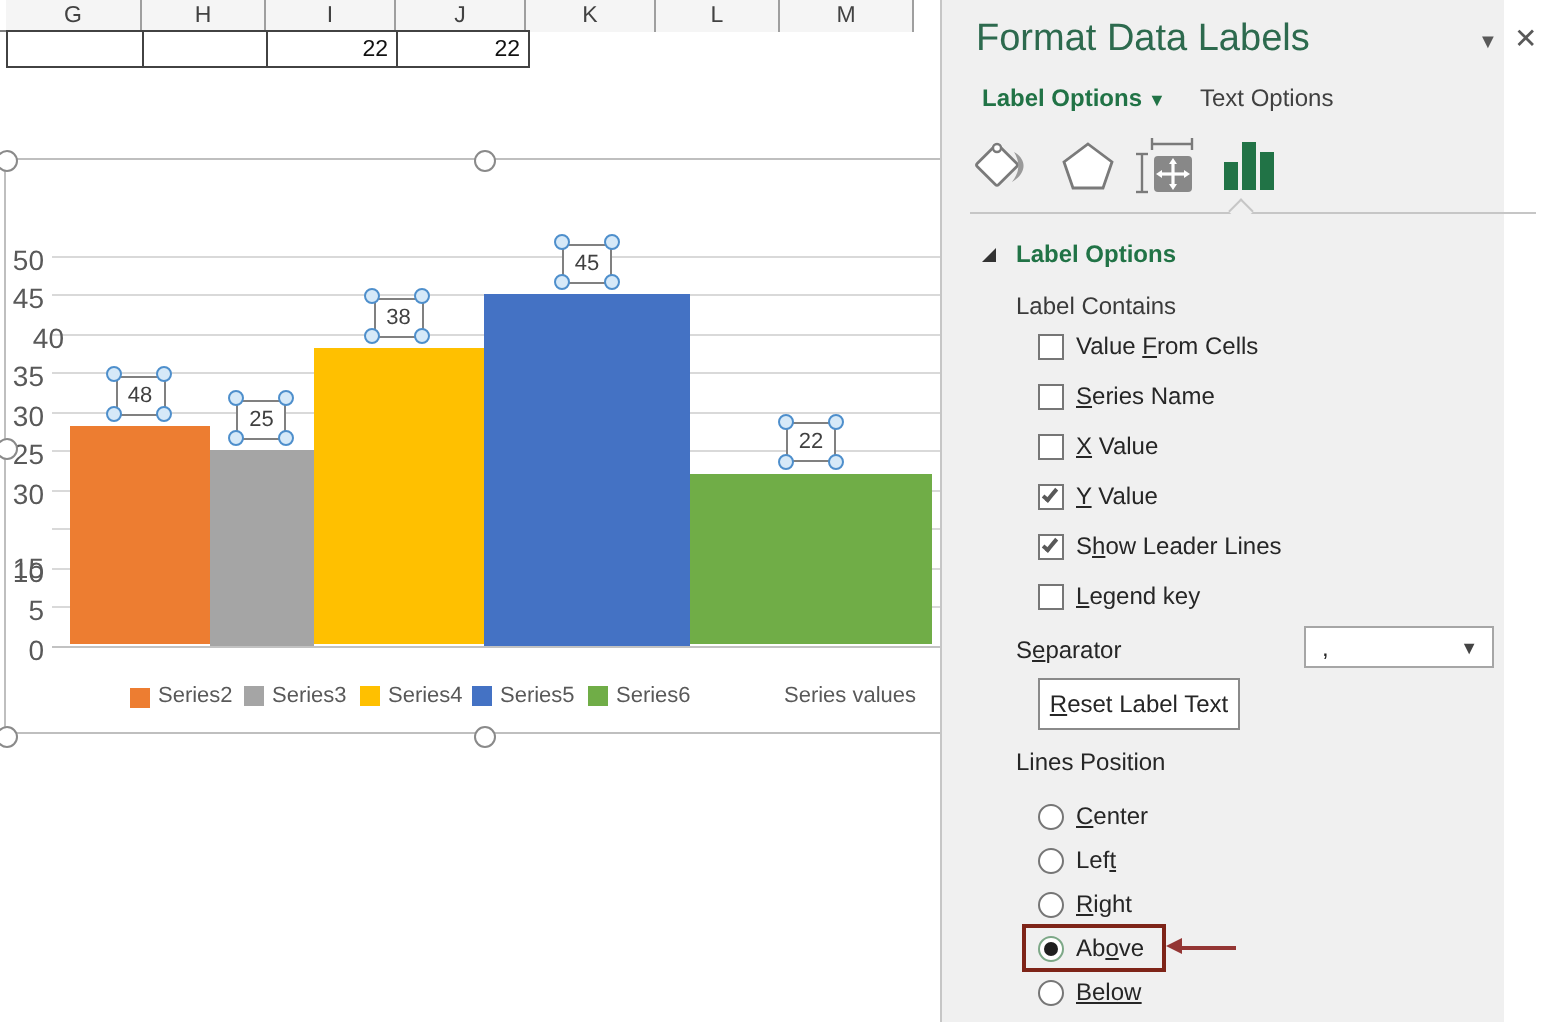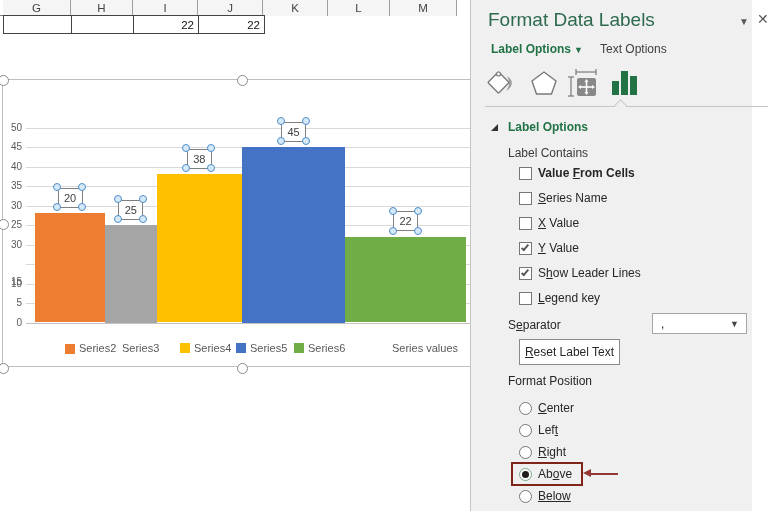--- a/index.html
+++ b/index.html
@@ -18,21 +18,21 @@
     display:flex; align-items:center; justify-content:flex-end; padding-right:4px; }
   .cell:last-child { border-right:none; }
 
   
   #chart-frame { position:absolute; left:2px; top:79px; width:478px; height:288px;
     background:#fff; border:1px solid #bfbfbf; }
   #chart-title { position:absolute; left:0; top:12px; width:478px; text-align:center;
     font-size:15px; color:#595959; }
   .gridline { position:absolute; left:23px; width:445px; height:1px; background:#d9d9d9; }
   .gridline.axis { background:#c2c2c2; }
-  .ytick { position:absolute; width:18px; text-align:right; font-size:10px; color:#595959; }
+  .ytick { position:absolute; width:18px; text-align:right; font-size:14px; color:#595959; }
   .bar { position:absolute; }
   .dlabel-box { position:absolute; border:1px solid #808080; background:#fff;
     font-size:11px; color:#404040; display:flex; align-items:center; justify-content:center; }
   .dl-handle { position:absolute; width:8px; height:8px; border-radius:50%;
     background:#d6e9f8; border:1px solid #4e8fcc; }
   .frame-handle { position:absolute; width:11px; height:11px; border-radius:50%;
     background:#fff; border:1px solid #8a8a8a; z-index:5; }
   .legend-item { position:absolute; height:12px; display:flex; align-items:center; font-size:11px; color:#595959; }
   .legend-swatch { width:10px; height:10px; margin-right:4px; }
 
@@ -114,31 +114,31 @@
       <div class="ytick" style="left: 1px; top: 196px;">15</div>
       <div class="gridline" style="top: 164.5px;"></div>
       <div class="ytick" style="left: 1px; top: 158.5px;">30</div>
       <div class="gridline" style="top: 145px;"></div>
       <div class="ytick" style="left: 1px; top: 139px;">25</div>
       <div class="gridline" style="top: 125.5px;"></div>
       <div class="ytick" style="left: 1px; top: 119.5px;">30</div>
       <div class="gridline" style="top: 106px;"></div>
       <div class="ytick" style="left: 1px; top: 100px;">35</div>
       <div class="gridline" style="top: 86.5px;"></div>
-      <div class="ytick" style="left: 1px; top: 80.5px;">40</div>
+      <div class="ytick" style="left: 11px; top: 80.5px;">40</div>
       <div class="gridline" style="top: 67px;"></div>
       <div class="ytick" style="left: 1px; top: 61px;">45</div>
       <div class="gridline" style="top: 47.5px;"></div>
       <div class="ytick" style="left: 1px; top: 41.5px;">50</div>
       <div class="bar" style="left: 32px; width: 70px; top: 133.3px; height: 109.2px; background: rgb(237, 125, 49);"></div>
       <div class="bar" style="left: 102px; width: 51.5px; top: 145px; height: 97.5px; background: rgb(165, 165, 165);"></div>
       <div class="bar" style="left: 153.5px; width: 85.5px; top: 94.3px; height: 148.2px; background: rgb(255, 192, 0);"></div>
       <div class="bar" style="left: 239px; width: 103px; top: 67px; height: 175.5px; background: rgb(68, 114, 196);"></div>
       <div class="bar" style="left: 342px; width: 121px; top: 156.7px; height: 85.8px; background: rgb(112, 173, 71);"></div>
-      <div class="dlabel-box" style="left: 54.5px; top: 107.8px; width: 25px; height: 20px;">20</div>
+      <div class="dlabel-box" style="left: 54.5px; top: 107.8px; width: 25px; height: 20px;">48</div>
       <div class="dl-handle" style="left: 50px; top: 103.3px;"></div>
       <div class="dl-handle" style="left: 75px; top: 103.3px;"></div>
       <div class="dl-handle" style="left: 50px; top: 123.3px;"></div>
       <div class="dl-handle" style="left: 75px; top: 123.3px;"></div>
       <div class="dlabel-box" style="left: 115.25px; top: 119.5px; width: 25px; height: 20px;">25</div>
       <div class="dl-handle" style="left: 110.75px; top: 115px;"></div>
       <div class="dl-handle" style="left: 135.75px; top: 115px;"></div>
       <div class="dl-handle" style="left: 110.75px; top: 135px;"></div>
       <div class="dl-handle" style="left: 135.75px; top: 135px;"></div>
       <div class="dlabel-box" style="left: 183.75px; top: 68.8px; width: 25px; height: 20px;">38</div>
@@ -155,21 +155,21 @@
       <div class="dl-handle" style="left: 385.5px; top: 126.7px;"></div>
       <div class="dl-handle" style="left: 410.5px; top: 126.7px;"></div>
       <div class="dl-handle" style="left: 385.5px; top: 146.7px;"></div>
       <div class="dl-handle" style="left: 410.5px; top: 146.7px;"></div>
     </div>
   <div id="legend">
       <div class="legend-item" style="left: 62px; top: 262px; align-items: flex-end;">
         <span class="legend-swatch" style="background: rgb(237, 125, 49);"></span>
         <span>Series2</span>
       </div>
-      <div class="legend-item" style="left: 119px; top: 262px; flex-direction: column;">
+      <div class="legend-item" style="left: 119px; top: 262px;">
         <span class="legend-swatch" style="background: rgb(165, 165, 165);"></span>
         <span>Series3</span>
       </div>
       <div class="legend-item" style="left: 177px; top: 262px;">
         <span class="legend-swatch" style="background: rgb(255, 192, 0);"></span>
         <span>Series4</span>
       </div>
       <div class="legend-item" style="left: 233px; top: 262px;">
         <span class="legend-swatch" style="background: rgb(68, 114, 196);"></span>
         <span>Series5</span>
@@ -229,21 +229,21 @@
   </svg>
 
   <div id="divider"></div>
   <div id="notch"></div>
 
   <div id="section-tri"></div>
   <div id="section-title">Label Options</div>
   <div id="label-contains">Label Contains</div>
 
   <div id="checks">
-      <div class="check-row" style="top: 166px; font-weight: bold;">
+      <div class="check-row" style="top: 166px;">
         <span class="checkbox"></span>
         <span class="check-label">Value <u>F</u>rom Cells</span>
       </div>
       <div class="check-row" style="top: 191px;">
         <span class="checkbox"></span>
         <span class="check-label"><u>S</u>eries Name</span>
       </div>
       <div class="check-row" style="top: 216px;">
         <span class="checkbox"></span>
         <span class="check-label"><u>X</u> Value</span>
@@ -265,21 +265,21 @@
         <span class="check-label"><u>L</u>egend key</span>
       </div>
     </div>
 
   <div id="separator-label">S<u>e</u>parator</div>
   <div id="separator-dd">
     <div id="separator-value">,</div>
     <div id="separator-dd-caret">▼</div>
   </div>
   <button id="reset-btn"><u>R</u>eset Label Text</button>
-  <div id="label-position">Format Position</div>
+  <div id="label-position">Lines Position</div>
 
   <div id="radios">
       <div class="radio-row" style="top: 401px;">
         <span class="radio"></span>
         <span class="radio-label"><u>C</u>enter</span>
       </div>
       <div class="radio-row" style="top: 423px;">
         <span class="radio"></span>
         <span class="radio-label">Lef<u>t</u></span>
       </div>

